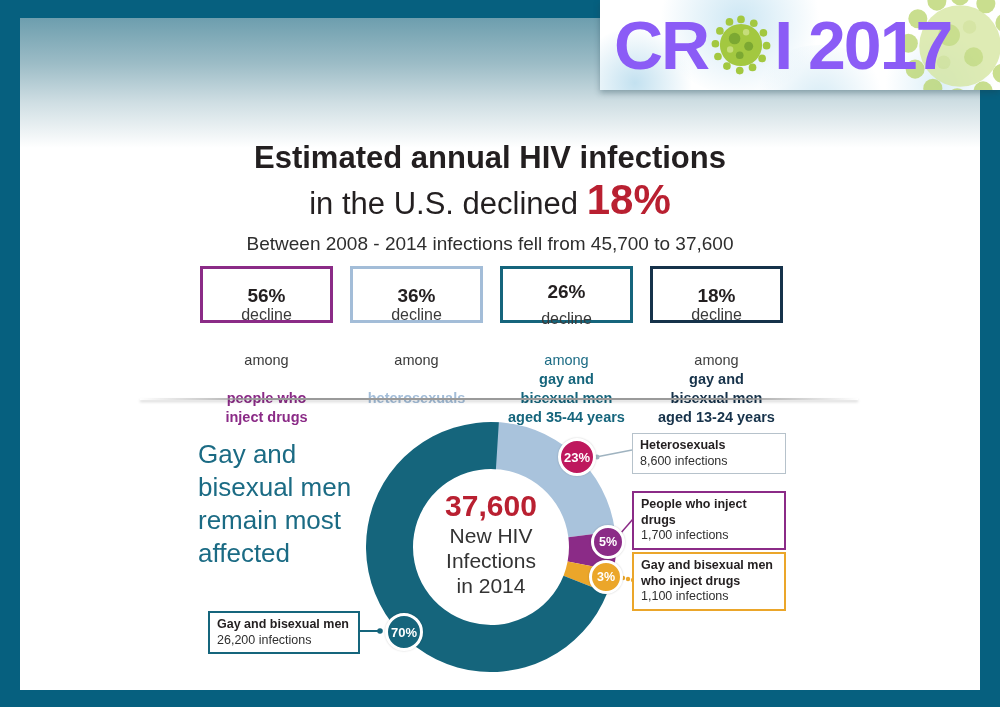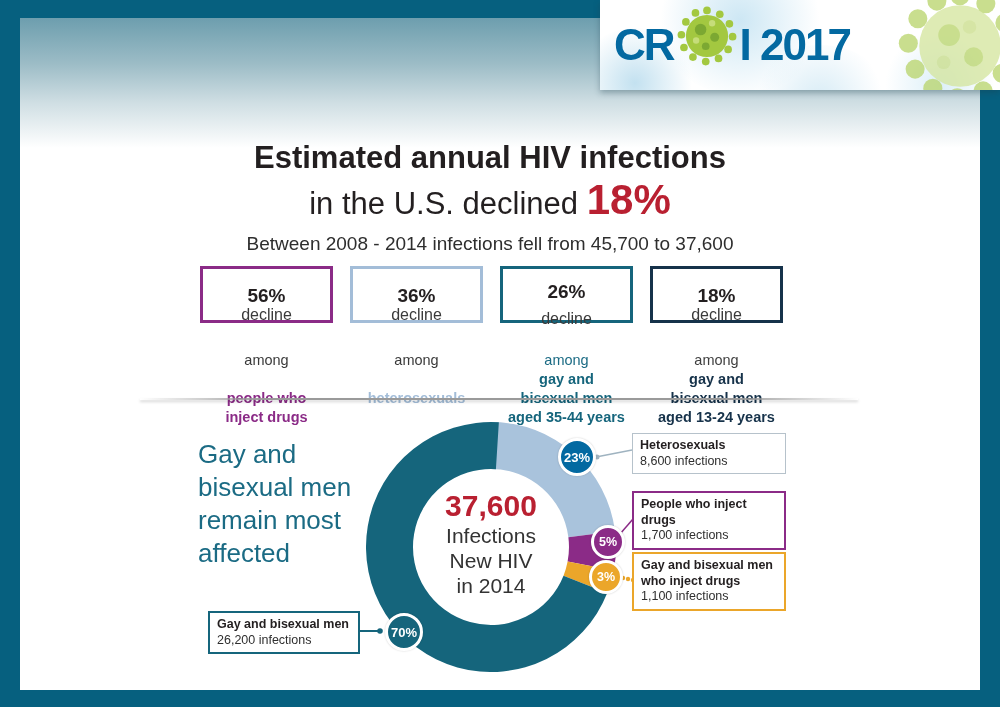--- a/index.html
+++ b/index.html
@@ -16,21 +16,21 @@
   .header-grad{left:20px;top:18px;width:960px;height:130px;
     background:linear-gradient(to bottom,#6d9eae 0%,#9cbcc6 35%,#cfdee3 65%,#ffffff 100%);}
   .logo-box{left:600px;top:0;width:400px;height:90px;background:#ffffff;
     box-shadow:0 3px 6px rgba(30,60,75,.35);overflow:hidden;}
   .blob{position:absolute;border-radius:50%;}
   .blob1{left:-25px;top:28px;width:120px;height:110px;background:radial-gradient(circle,#c3e1f0 0%,rgba(195,225,240,0) 70%);}
   .blob2{left:55px;top:-55px;width:170px;height:150px;background:radial-gradient(circle,#cde7f4 0%,rgba(205,231,244,0) 70%);}
   .blob3{left:150px;top:45px;width:140px;height:110px;background:radial-gradient(circle,#d8ecf6 0%,rgba(216,236,246,0) 70%);}
   .blob4{left:285px;top:30px;width:110px;height:110px;background:radial-gradient(circle,#dcEFf8 0%,rgba(220,239,248,0) 70%);}
   .logo-row{position:absolute;left:14px;top:2px;white-space:nowrap;
-    font-size:44px;font-weight:bold;letter-spacing:-2px;color:#0369a1;line-height:86px;}
+    font-size:68px;font-weight:bold;letter-spacing:-2px;color:#8b5cf6;line-height:86px;}
   .logo-virus{display:inline-block;width:64px;height:64px;vertical-align:-8px;margin:0 1px;}
   .big-virus{position:absolute;right:-28px;top:-22px;width:136px;height:136px;opacity:.75;}
   
   .headline{left:150px;top:138px;width:680px;text-align:center;color:#231f20;}
   .hl-line1{font-size:31px;line-height:40px;font-weight:bold;}
   .hl-line2{font-size:31px;line-height:44px;}
   .hl-big-red{font-size:42px;font-weight:bold;}
   .hl-sub{margin-top:7px;font-size:19px;color:#2e2e2e;}
   
   .stat{position:absolute;top:266px;width:133px;}
@@ -200,39 +200,39 @@
 affected</div>
 
   <svg id="donut" class="abs" viewBox="0 0 250 250">
       <path d="M 125.00 0.00 A 125 125 0 0 1 249.01 109.33 L 202.38 115.22 A 78 78 0 0 0 125.00 47.00 Z" fill="#a9c3dc"></path>
       <path d="M 249.01 109.33 A 125 125 0 0 1 247.79 148.42 L 201.62 139.62 A 78 78 0 0 0 202.38 115.22 Z" fill="#8b2b87"></path>
       <path d="M 247.79 148.42 A 125 125 0 0 1 241.22 171.02 L 197.52 153.71 A 78 78 0 0 0 201.62 139.62 Z" fill="#eba62a"></path>
       <path d="M 241.22 171.02 A 125 125 0 1 1 132.85 0.25 L 129.90 47.15 A 78 78 0 1 0 197.52 153.71 Z" fill="#15657c"></path>
     </svg>
   <div class="abs donut-center">
     <div class="dc-value" style="color: rgb(185, 32, 49);">37,600</div>
+    <div class="dc-line">New HIV</div>
     <div class="dc-line">Infections</div>
-    <div class="dc-line">New HIV</div>
     <div class="dc-line">in 2014</div>
   </div>
 
   <svg class="abs leader-svg" viewBox="0 0 1000 707">
     <path d="M596 457 L632 450" stroke="#9fb3c0" stroke-width="1.5" fill="none"></path>
     <circle cx="597" cy="457" r="2.5" fill="#9fb3c0"></circle>
     <path d="M620 534 L633 519" stroke="#8b2b87" stroke-width="1.5" fill="none"></path>
     <circle cx="620" cy="534" r="2.5" fill="#8b2b87"></circle>
     <circle cx="623" cy="578" r="2.2" fill="#eba62a"></circle>
     <circle cx="628" cy="579" r="2.2" fill="#eba62a"></circle>
     <circle cx="633" cy="580" r="2.2" fill="#eba62a"></circle>
     <path d="M352 631 L380 631" stroke="#15657c" stroke-width="2" fill="none"></path>
     <circle cx="357" cy="631" r="2.8" fill="#15657c"></circle>
     <circle cx="380" cy="631" r="2.8" fill="#15657c"></circle>
   </svg>
 
-  <div class="badge d38 b23" style="background-color: #0369a1;">23%</div>
+  <div class="badge d38 b23" style="background-color: #be185d;">23%</div>
   <div class="badge d34 b5" style="background-color: rgb(139, 43, 135);">5%</div>
   <div class="badge d34 b3" style="background-color: rgb(235, 166, 42);">3%</div>
   <div class="badge d38 b70" style="background-color: rgb(21, 101, 124);">70%</div>
 
   <div class="callout co-hetero" style="border-color: rgb(182, 194, 203);">
     <div class="co-title">Heterosexuals</div>
     <div class="co-info">8,600 infections</div>
   </div>
   <div class="callout co-pwid" style="border-color: rgb(139, 43, 135);">
     <div class="co-title">People who inject drugs</div>

